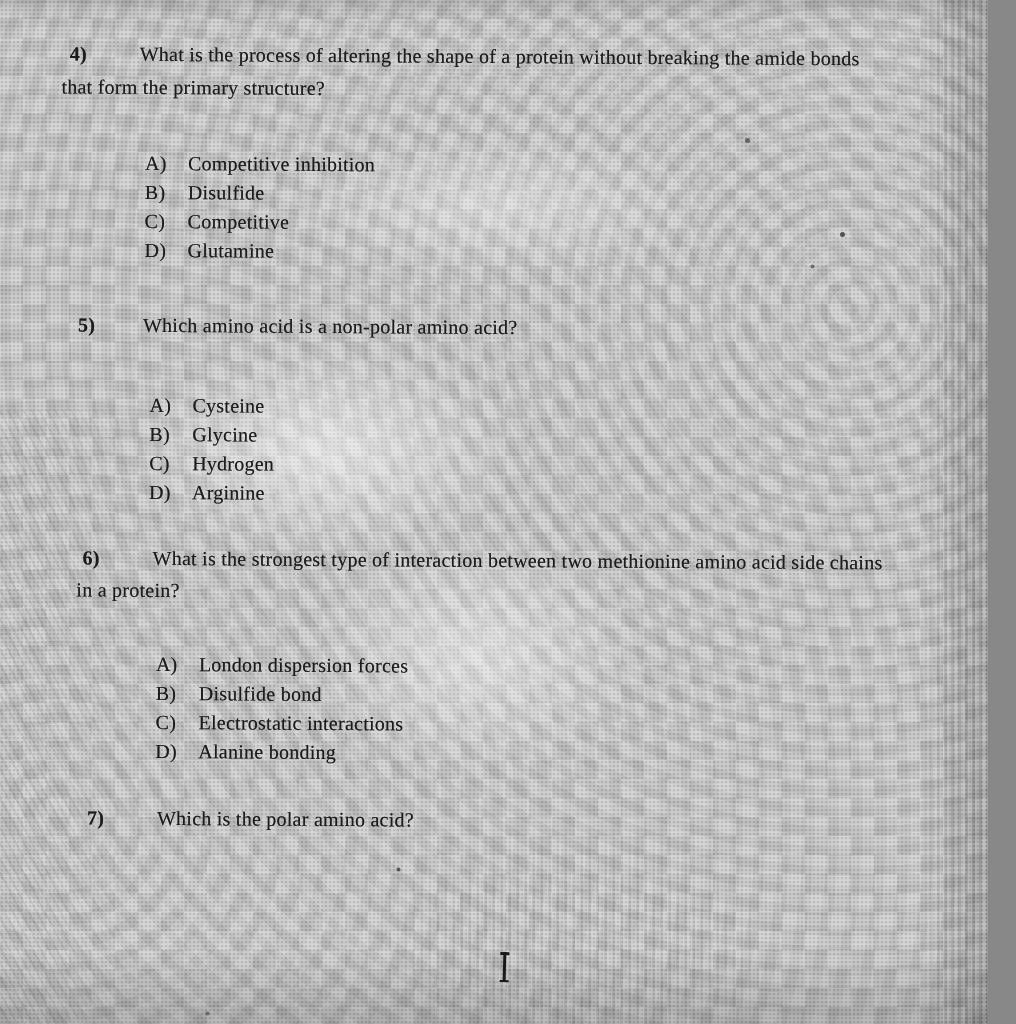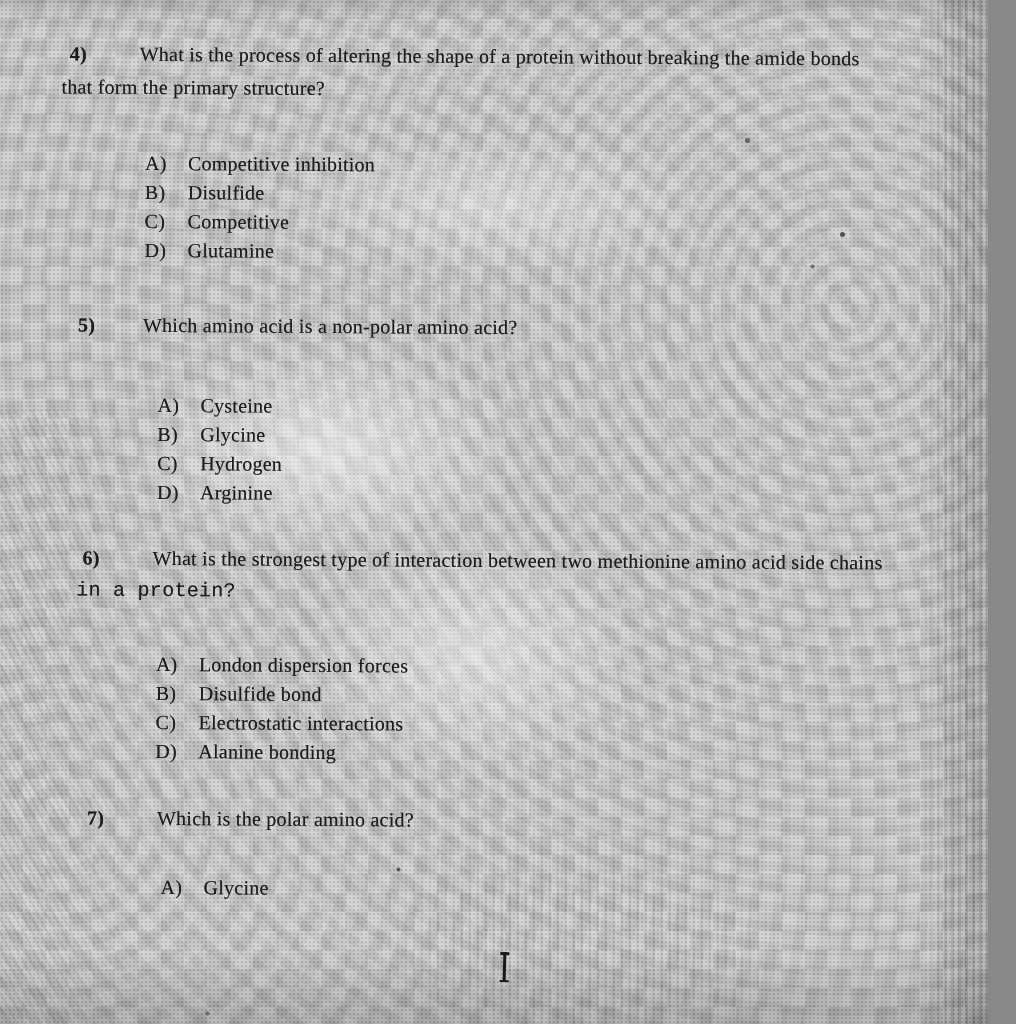--- a/index.html
+++ b/index.html
@@ -106,43 +106,42 @@
     <div class="opts" style="left:146px; top:148px;">
       <div class="opt"><span class="letter">A)</span><span>Competitive inhibition</span></div>
       <div class="opt"><span class="letter">B)</span><span>Disulfide</span></div>
       <div class="opt"><span class="letter">C)</span><span>Competitive</span></div>
       <div class="opt"><span class="letter">D)</span><span>Glutamine</span></div>
     </div>
 
     <div class="qline" style="left:80px; top:313px;">
       <span class="qnum" style="width:65px;">5)</span><span>Which amino acid is a non-polar amino acid?</span>
     </div>
-    <div class="opts" style="left:160px; top:390px;">
+    <div class="opts" style="left:152px; top:390px;">
       <div class="opt"><span class="letter">A)</span><span>Cysteine</span></div>
       <div class="opt"><span class="letter">B)</span><span>Glycine</span></div>
       <div class="opt"><span class="letter">C)</span><span>Hydrogen</span></div>
       <div class="opt"><span class="letter">D)</span><span>Arginine</span></div>
     </div>
 
     <div class="qline" style="left:86px; top:546px;">
       <span class="qnum" style="width:70px;">6)</span><span>What is the strongest type of interaction between two methionine amino acid side chains</span>
     </div>
-    <div class="qline" style="left:80px; top:578px;font-family:Liberation Mono, monospace;">in a protein?</div>
+    <div class="qline" style="left:80px; top:578px;">in a protein?</div>
     <div class="opts" style="left:160px; top:649px;">
       <div class="opt"><span class="letter">A)</span><span>London dispersion forces</span></div>
       <div class="opt"><span class="letter">B)</span><span>Disulfide bond</span></div>
       <div class="opt"><span class="letter">C)</span><span>Electrostatic interactions</span></div>
       <div class="opt"><span class="letter">D)</span><span>Alanine bonding</span></div>
     </div>
 
     <div class="qline" style="left:92px; top:806px;">
       <span class="qnum" style="width:70px;">7)</span><span>Which is the polar amino acid?</span>
     </div>
     <div class="opts" style="left:166px; top:872px;">
-      <div class="opt"><span class="letter">A)</span><span>Glycine</span></div>
     </div>
 
   </div>
 
   <div class="ibeam">
     <span class="cap-top"></span>
     <span class="stem"></span>
     <span class="cap-bottom"></span>
   </div>
 

